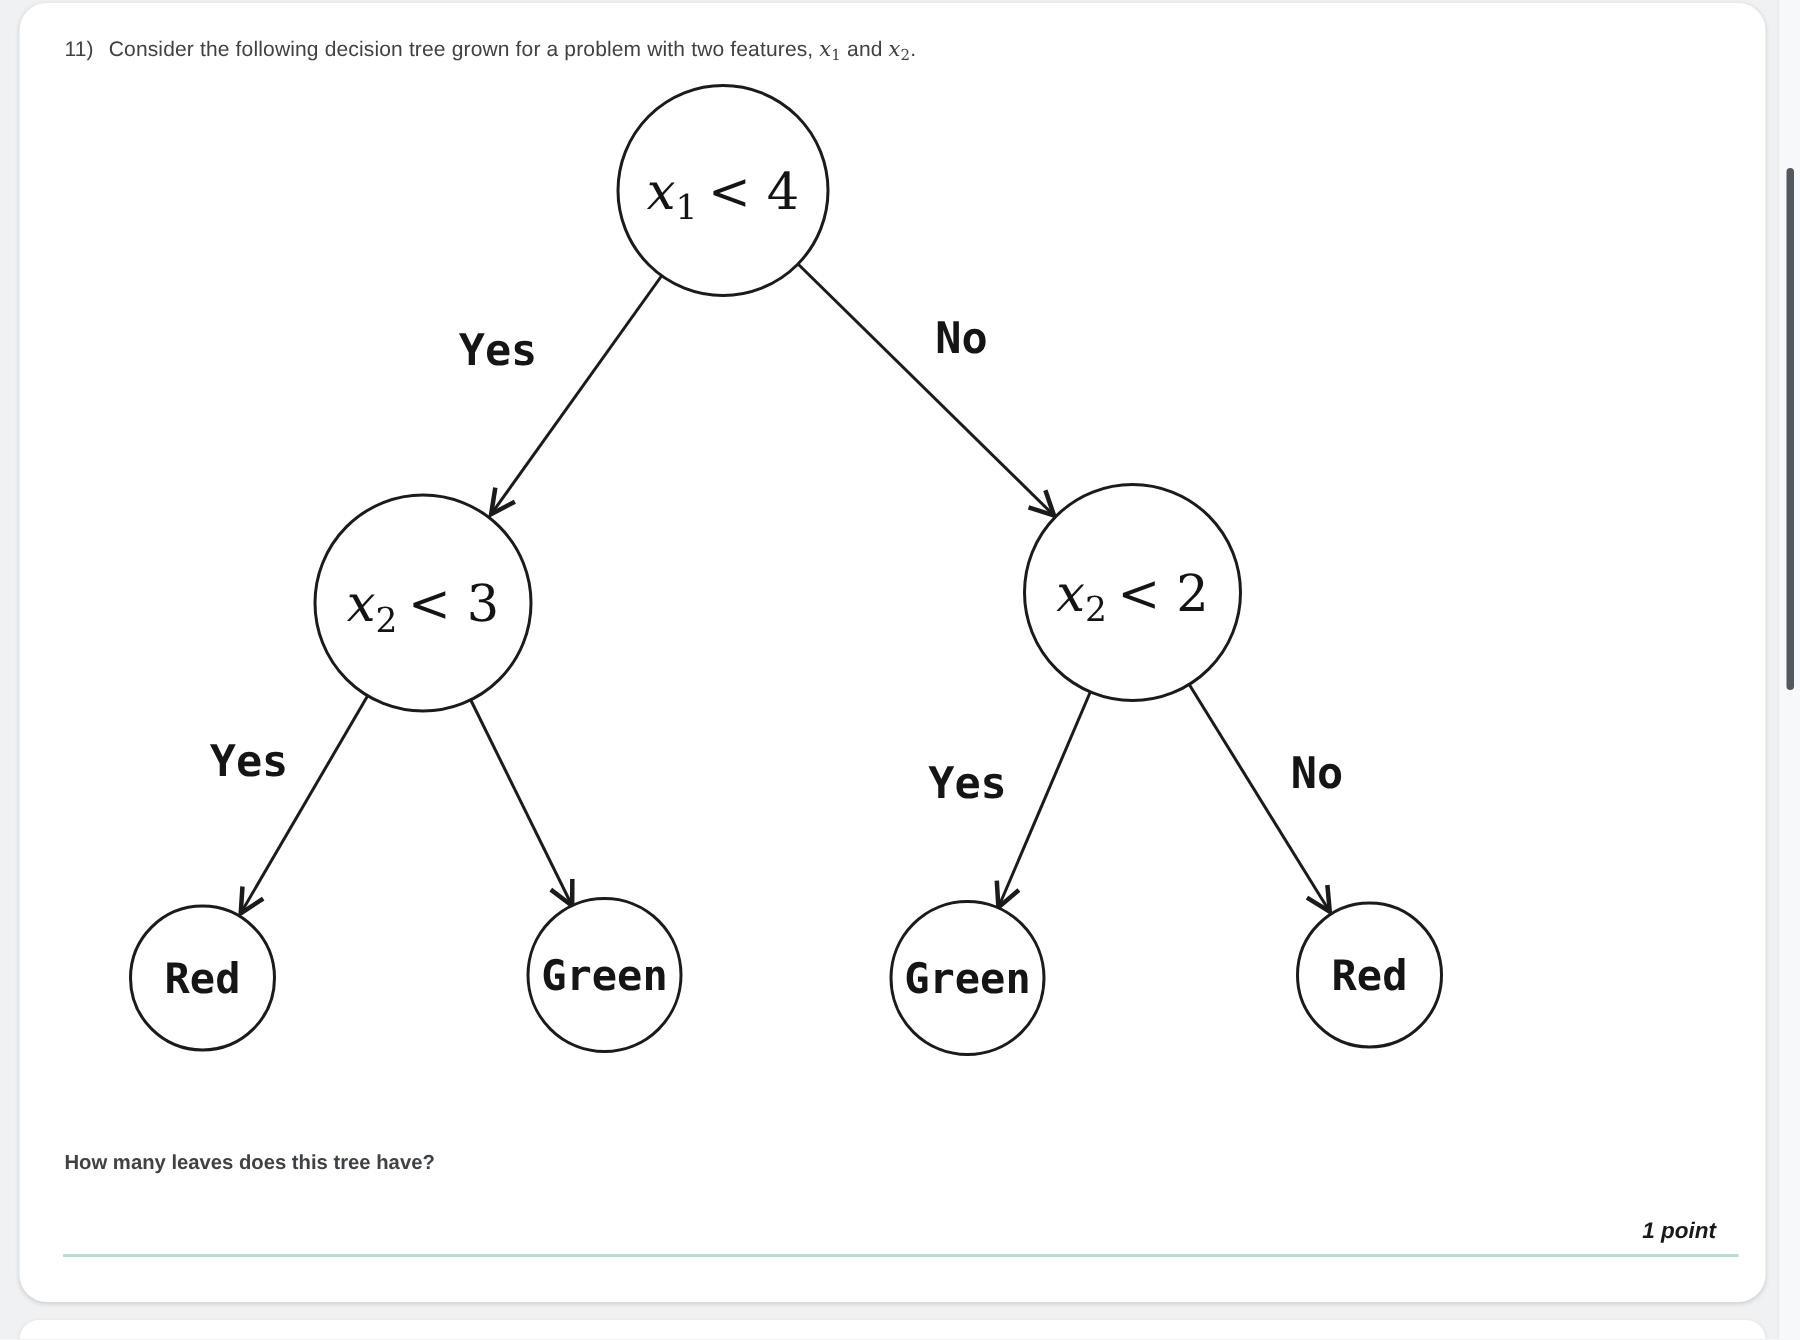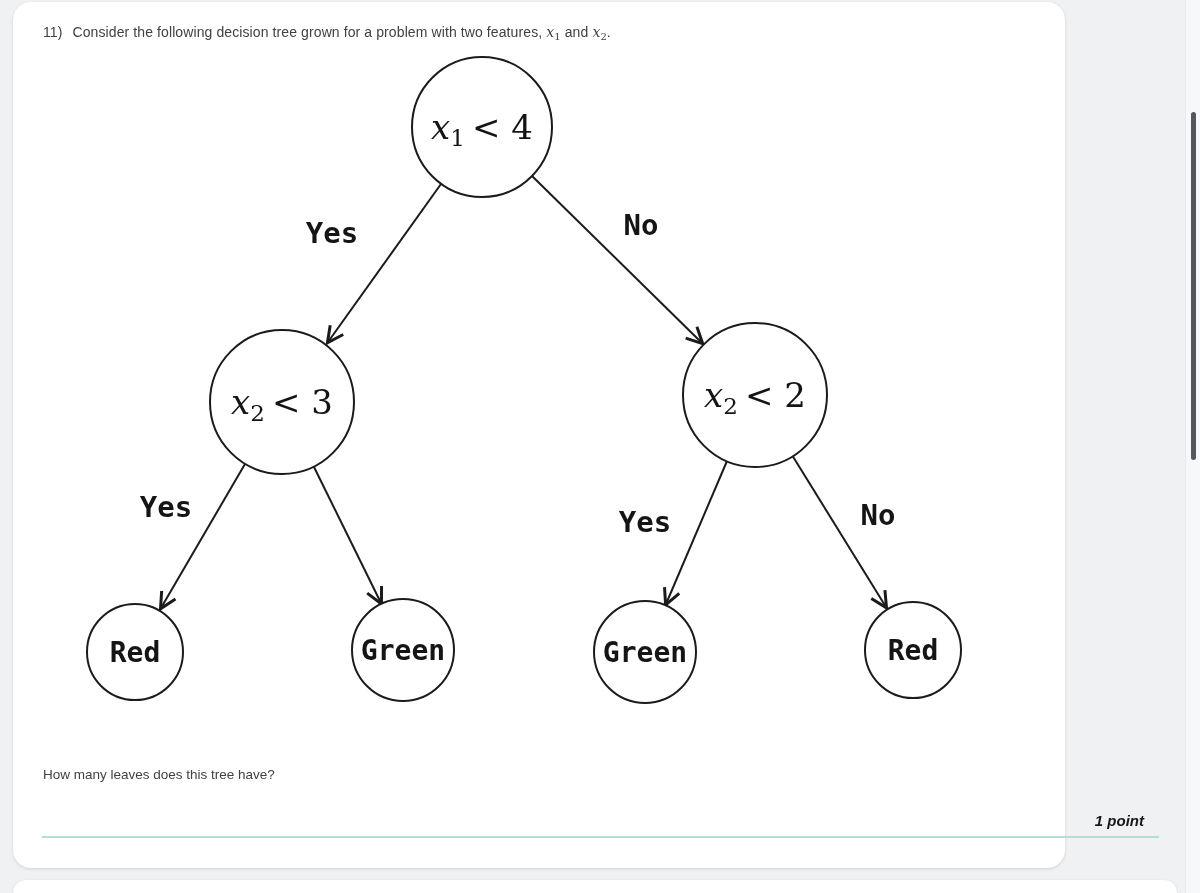--- a/index.html
+++ b/index.html
@@ -4,21 +4,21 @@
 <style>
   html,body{margin:0;padding:0;}
   body{
     width:1200px;height:893px;
     background:#eff1f3;
     font-family:"Liberation Sans", sans-serif;
     position:relative;overflow:hidden;
   }
   .page{position:absolute;inset:0;}
   .card{
-    position:absolute;left:13px;top:2px;width:1052px;height:866px;
+    position:absolute;left:13px;top:2px;width:1164px;height:866px;
     background:#ffffff;border-radius:18px;
     box-shadow:0 1px 3px rgba(60,64,67,.18);
   }
   .question-line{
     position:absolute;left:30px;top:22px;
     font-size:14px;color:#3f4245;letter-spacing:.1px;
     white-space:nowrap;
   }
   .qnum{margin-right:10px;}
   .mathvar{font-family:"DejaVu Serif", serif;font-style:italic;font-size:14px;}
@@ -30,21 +30,21 @@
   .mvar{font-style:italic;}
   .msub{font-size:23px;}
   .leaf-label{
     font-family:"DejaVu Sans Mono", monospace;font-size:28px;font-weight:600;fill:#151515;
   }
   .edge-label{
     font-family:"DejaVu Sans Mono", monospace;font-size:29px;font-weight:600;fill:#151515;
   }
   .prompt-line{
     position:absolute;left:30px;top:765px;
-    font-size:13.5px;color:#3f4245;
+    font-size:13.5px;color:#3f4245;font-weight:bold;
   }
   .answer-input{
     position:absolute;left:29px;top:804px;width:1113px;height:28px;
     border:none;border-bottom:2px solid #b7ded6;
     background:transparent;outline:none;
     font-family:"Liberation Sans", sans-serif;font-size:15px;color:#202124;
   }
   .points{
     position:absolute;left:1020px;top:810px;width:111px;
     text-align:right;font-size:15px;font-weight:bold;font-style:italic;color:#17191b;

